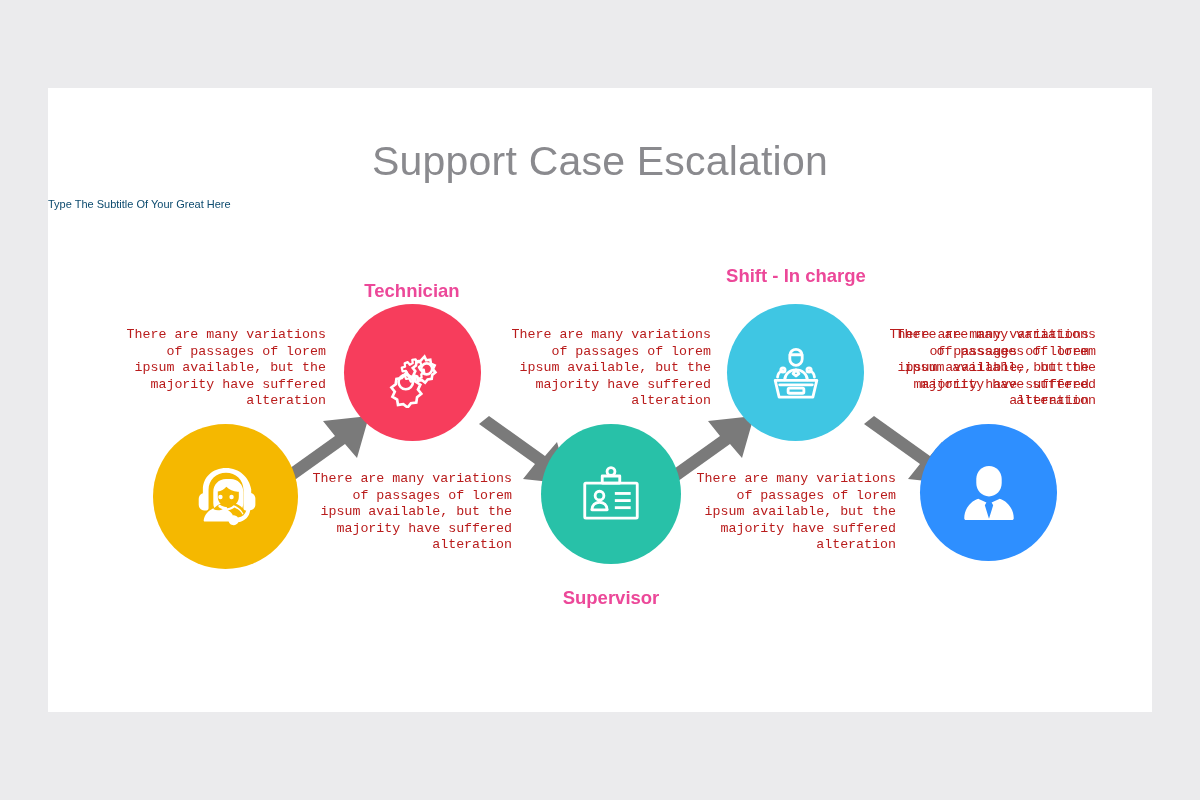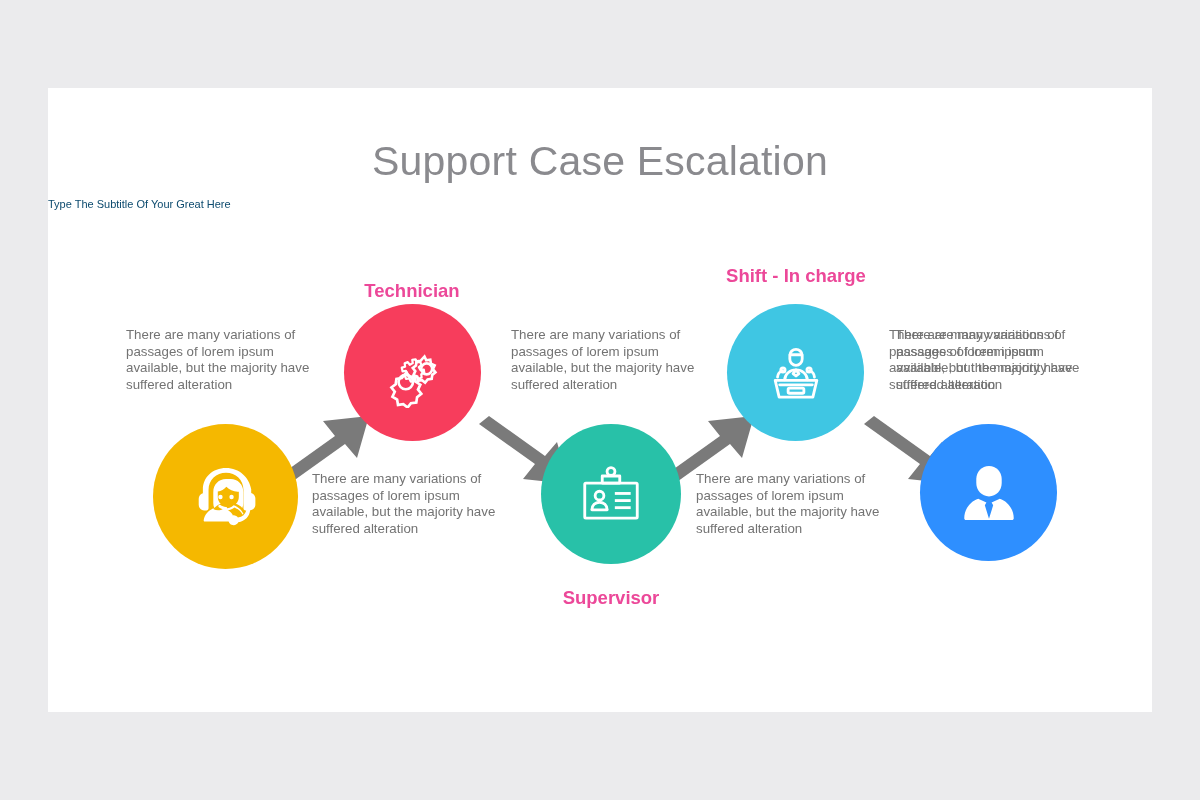--- a/index.html
+++ b/index.html
@@ -32,22 +32,22 @@
   
   .node { position: absolute; border-radius: 50%; }
   .node svg { position: absolute; left: 50%; top: 50%; transform: translate(-50%,-50%); }
 
   .heading {
     position: absolute; text-align: center;
     font-size: 18.5px; font-weight: bold; color: #ec4899;
     white-space: nowrap;
   }
   .para {
-    position: absolute; text-align: left;
-    font-size: 13.3px; line-height: 16.6px; color: #737373;
+    position: absolute; text-align: right;
+    font-size: 13.3px; line-height: 16.6px; color: #b91c1c; font-family: Liberation Mono, monospace;
   }
   .arrow { position: absolute; }
 </style>
 </head>
 <body>
 
 <div id="slide">
 
   <div class="title">Support Case Escalation</div>
   <div class="subtitle">Type The Subtitle Of Your Great Here</div>

